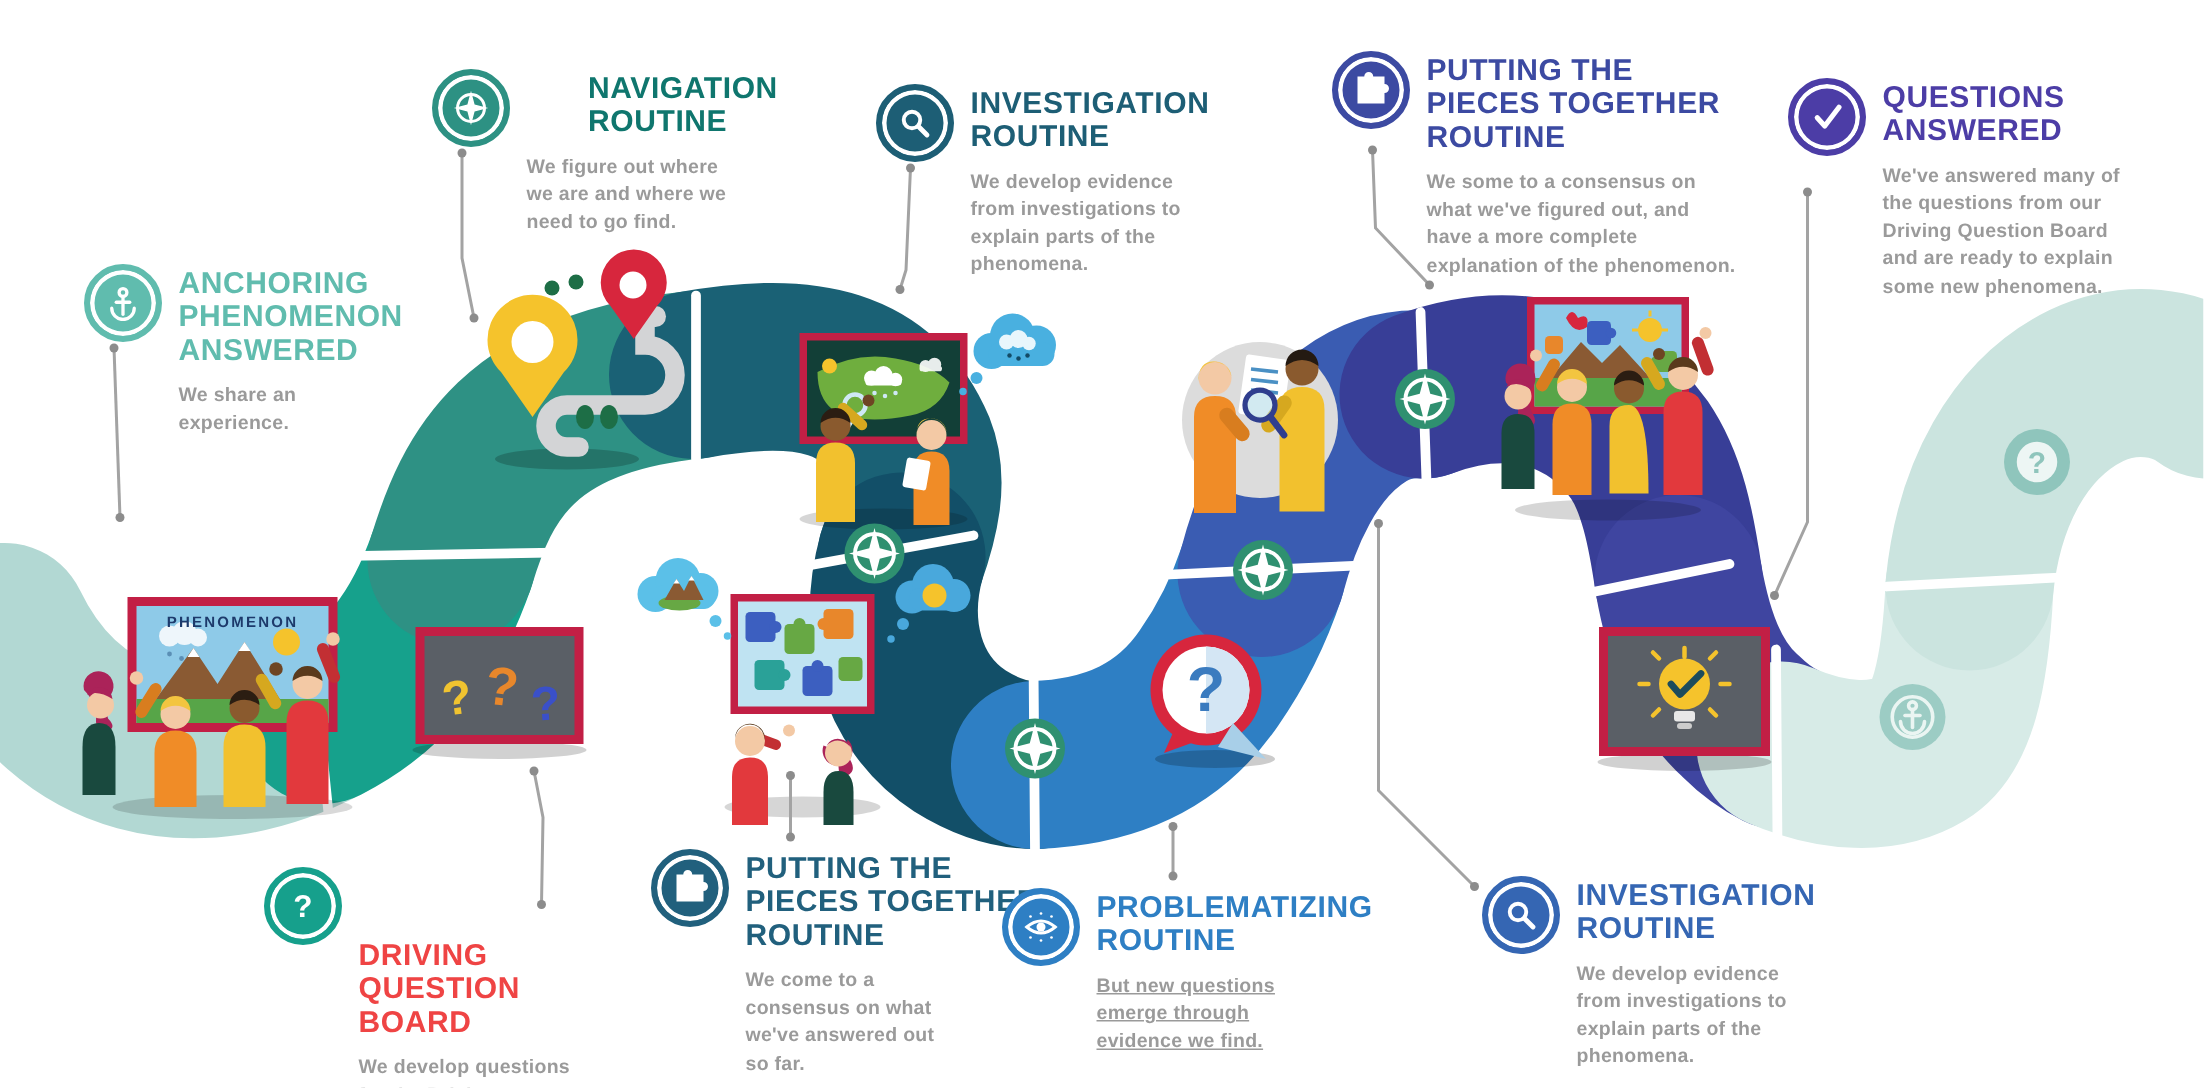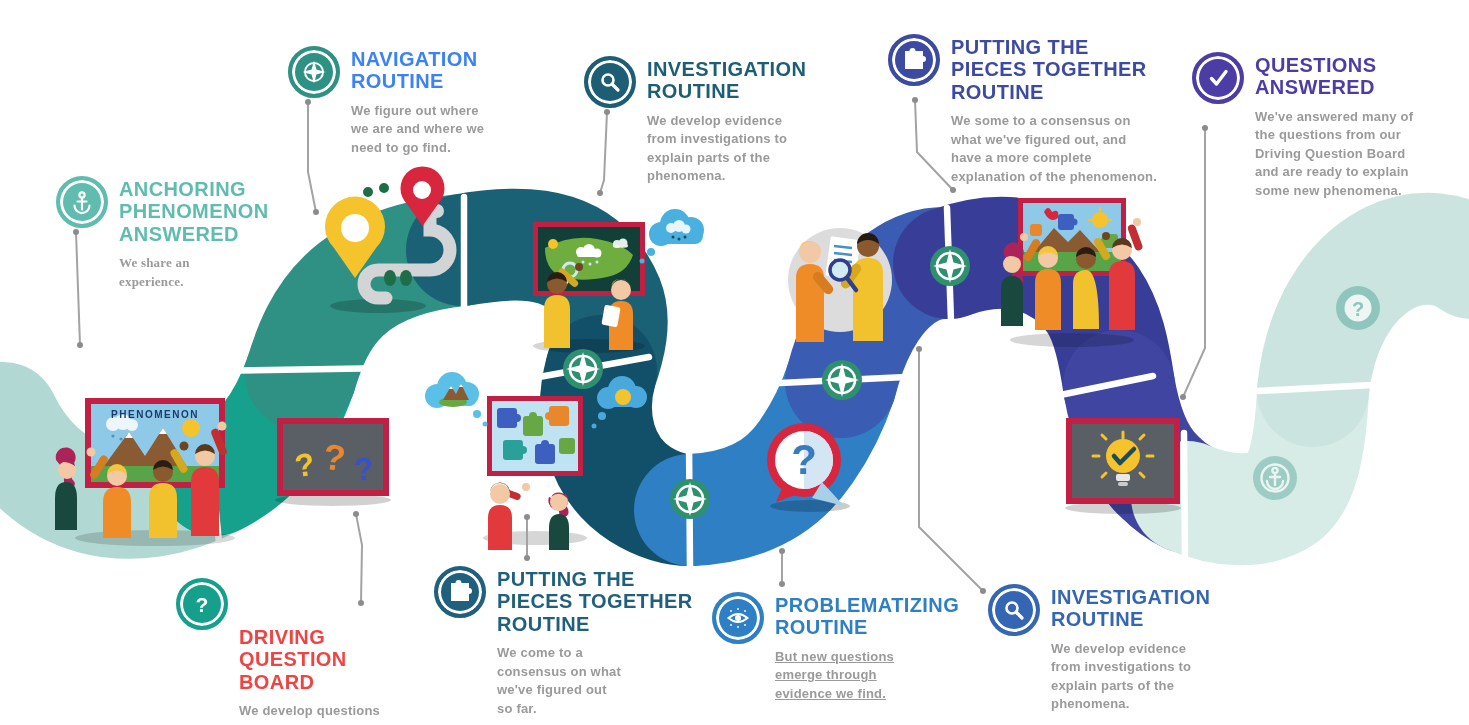--- a/index.html
+++ b/index.html
@@ -418,34 +418,34 @@
         <circle cy="-7" r="2.6"></circle>
           <line y1="-4.4" y2="7.5"></line>
           <line x1="-4.5" y1="-0.5" x2="4.5" y2="-0.5"></line>
           <path d="M-7.5,3.5 a7.5,7.5 0 0 0 15,0"></path>
       </svg>
     </div>
     <div>
       <div class="rtitle" style="color: rgb(96, 188, 174);">ANCHORING
 PHENOMENON
 ANSWERED</div>
-      <div class="rdesc" style="max-width:135px;font-family:Liberation Serif, serif;">We share an
+      <div class="rdesc" style="max-width:135px;">We share an
 experience.</div>
     </div>
   </div>
 
   <div class="routine" style="left:288px;top:46px;">
     <div class="ricon" style="background: rgb(45, 145, 131); border-color: rgb(45, 145, 131);">
       <svg width="26" height="26" viewBox="-13 -13 26 26">
         <circle r="9" fill="none" stroke="#fff" stroke-width="2"></circle>
         <path d="M0,-11.5 L2.4,-2.4 L11.5,0 L2.4,2.4 L0,11.5 L-2.4,2.4 L-11.5,0 L-2.4,-2.4 Z" fill="#fff"></path>
       </svg>
     </div>
     <div>
-      <div class="rtitle" style="color: #3b82f6;">NAVIGATION
+      <div class="rtitle" style="color: #0f766e; margin-left: 41px;">NAVIGATION
 ROUTINE</div>
       <div class="rdesc" style="max-width:160px;">We figure out where
 we are and where we
 need to go find.</div>
     </div>
   </div>
 
   <div class="routine" style="left:584px;top:56px;">
     <div class="ricon" style="background: rgb(29, 94, 117); border-color: rgb(29, 94, 117);">
       <svg width="24" height="24" viewBox="-12 -12 24 24" stroke="#fff" fill="none" stroke-linecap="round">
@@ -516,26 +516,26 @@
       <svg width="24" height="24" viewBox="-12 -12 24 24">
         <path d="M-9,-9 h4.5 a3,3 0 1 1 6,0 H9 v5 a3,3 0 1 1 0,6 v7 H-9 Z" fill="#fff"></path>
       </svg>
     </div>
     <div>
       <div class="rtitle" style="color: rgb(33, 96, 125);">PUTTING THE
 PIECES TOGETHER
 ROUTINE</div>
       <div class="rdesc" style="max-width:160px;">We come to a
 consensus on what
-we've figured out
+we've answered out
 so far.</div>
     </div>
   </div>
 
-  <div class="routine" style="left:712px;top:592px;">
+  <div class="routine" style="left:668px;top:592px;">
     <div class="ricon" style="background: rgb(46, 127, 196); border-color: rgb(46, 127, 196);">
       <svg width="26" height="26" viewBox="-13 -13 26 26">
         <path d="M-9.5,0 Q0,-8 9.5,0 Q0,8 -9.5,0 Z" fill="none" stroke="#fff" stroke-width="2"></path>
         <circle r="3" fill="#fff"></circle>
         <g fill="#fff">
             <circle cx="-7" cy="-7" r=".9"></circle>
             <circle cx="0" cy="-9" r=".9"></circle>
             <circle cx="7" cy="-7" r=".9"></circle>
             <circle cx="-7" cy="7" r=".9"></circle>
             <circle cx="0" cy="9" r=".9"></circle>

